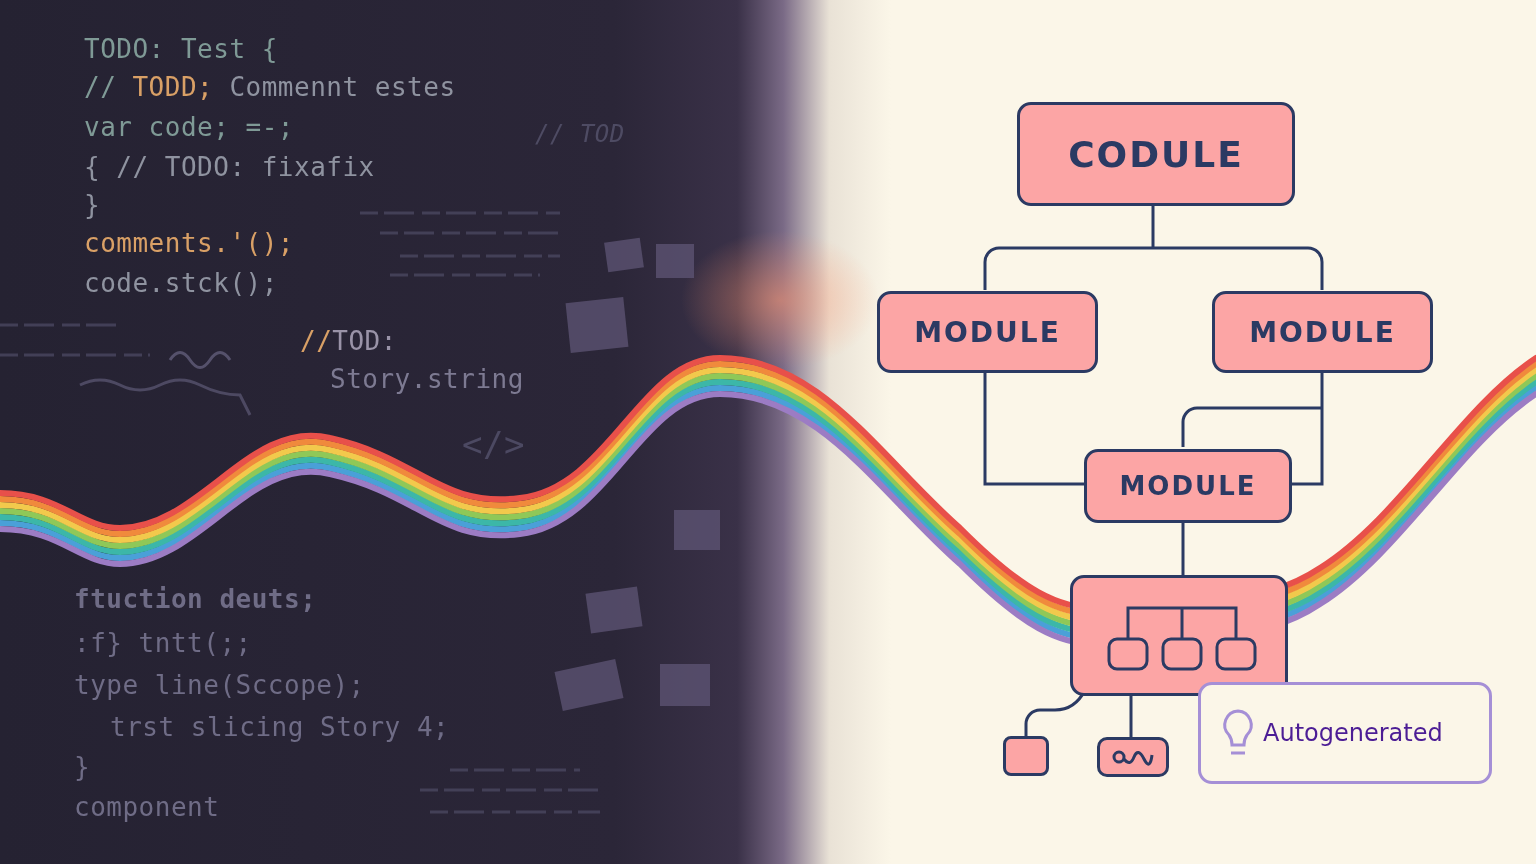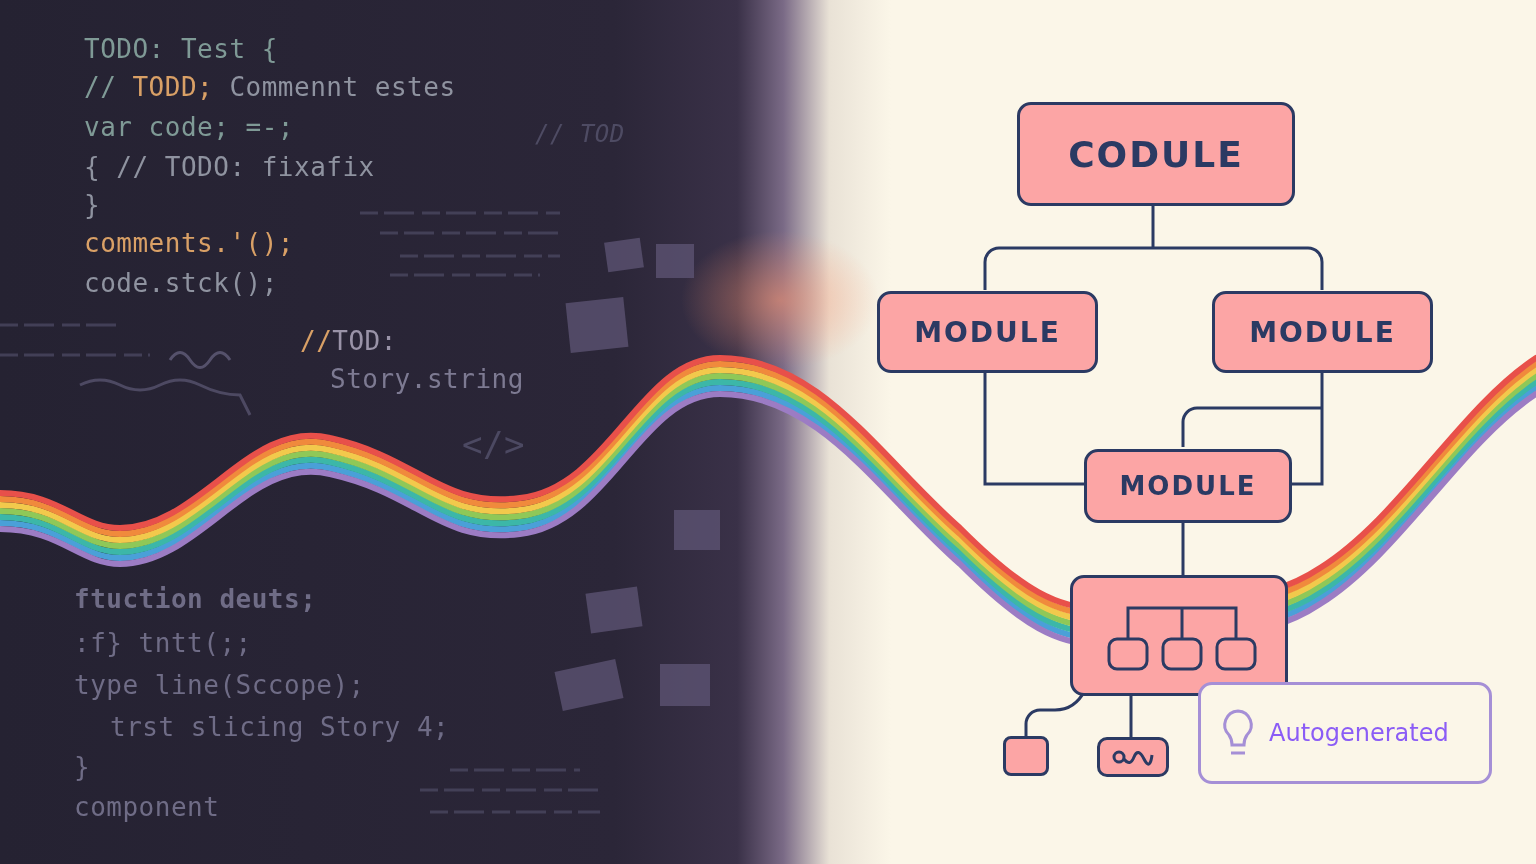--- a/index.html
+++ b/index.html
@@ -6,21 +6,21 @@
   body{width:1536px;height:864px;overflow:hidden;position:relative;font-family:"DejaVu Sans Mono",monospace;}
   #bg{position:absolute;inset:0;background:linear-gradient(90deg,#252232 0%,#2b2638 40%,#3a3148 48%,#7a6a86 51%,#e9e2d6 54%,#fbf6e8 58%,#fbf6e8 100%);}
   #glow{position:absolute;left:680px;top:230px;width:200px;height:140px;border-radius:50%;background:radial-gradient(ellipse,rgba(255,150,110,0.55),rgba(255,150,110,0) 70%);}
   .code{position:absolute;white-space:pre;font-size:26px;color:#8f93a0;letter-spacing:0.5px;}
   .orange{color:#d9a066;}
   .teal{color:#7f9a96;}
   .dim{color:#6f6c86;}
   svg{position:absolute;left:0;top:0;}
   .box{position:absolute;border:3px solid #2b3a63;border-radius:14px;background:#fca5a5;display:flex;align-items:center;justify-content:center;font-family:"DejaVu Sans",sans-serif;font-weight:bold;color:#2b3a63;letter-spacing:2px;}
   .suggest{position:absolute;left:1198px;top:682px;width:288px;height:96px;border:3px solid #a58fd6;border-radius:14px;background:#fbf6e8;display:flex;align-items:center;}
-  .suggest-text{font-family:"DejaVu Sans",sans-serif;font-size:24px;color:#8b5cf6;line-height:31px;margin-left:6px;}
+  .suggest-text{font-family:"DejaVu Sans",sans-serif;font-size:24px;color:#4c1d95;line-height:31px;}
   .note{position:absolute;background:#5f5675;opacity:0.75;}
 </style>
 </head>
 <body>
 
 <div id="bg"></div>
 <div id="glow"></div>
 
 <svg width="1536" height="864">
   <g stroke="#4a4760" stroke-width="3" stroke-dasharray="18 6 30 8" opacity="0.8">

